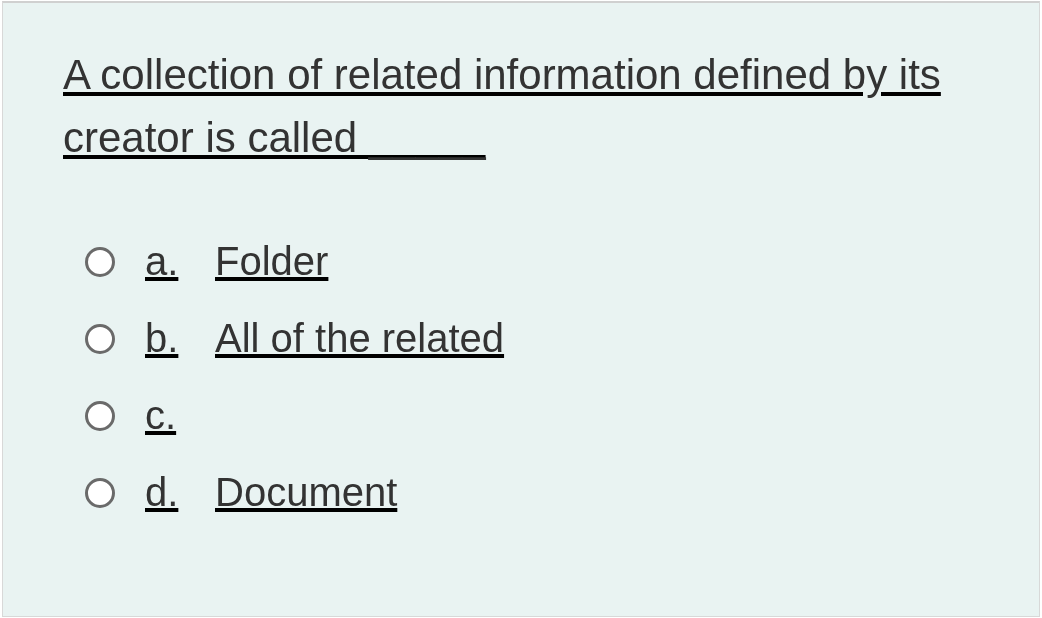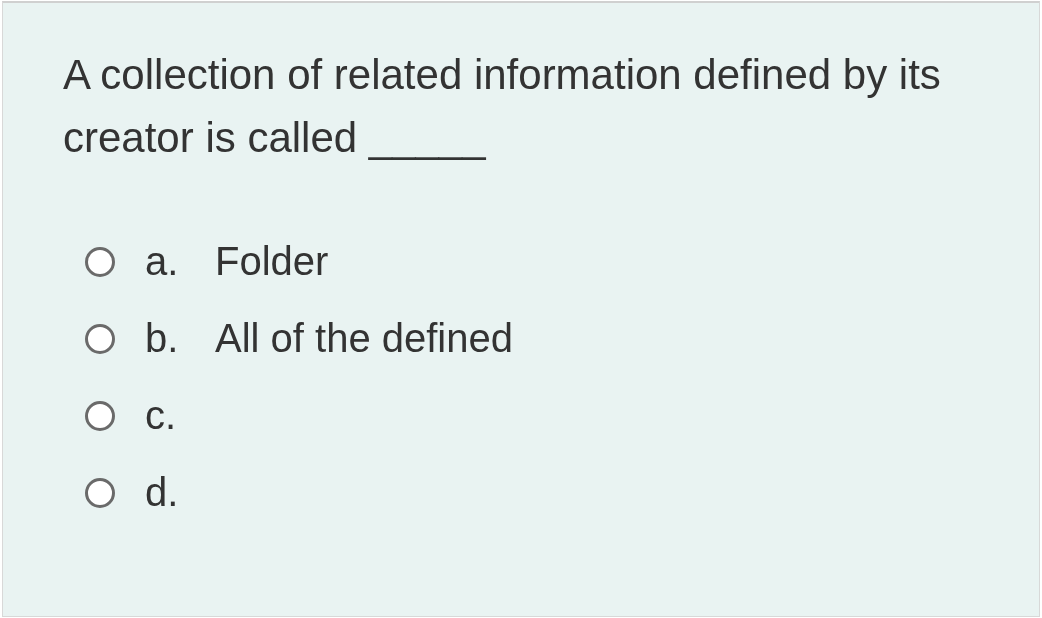--- a/index.html
+++ b/index.html
@@ -15,20 +15,21 @@
       overflow: hidden;
     }
     .question-card {
       background: #e9f3f2;
       border: 1px solid #d8d8d8;
       border-top: 2px solid #d0d0d0;
       width: 1038px;
       height: 616px;
       padding: 40px 60px 30px 60px;
       margin: 1px 2px;
+      text-decoration: underline;
     }
     .question-text {
       font-size: 42px;
       color: #333333;
       line-height: 1.5;
       margin-bottom: 70px;
     }
     .options {
       padding-left: 22px;
     }
@@ -67,27 +68,28 @@
 
     <div class="option-row">
       <div class="radio"></div>
       <div class="option-letter">a.</div>
       <div class="option-label">Folder</div>
     </div>
 
     <div class="option-row">
       <div class="radio"></div>
       <div class="option-letter">b.</div>
-      <div class="option-label">All of the defined</div>
+      <div class="option-label">All of the related</div>
     </div>
 
     <div class="option-row">
       <div class="radio"></div>
       <div class="option-letter">c.</div>
     </div>
 
     <div class="option-row">
       <div class="radio"></div>
       <div class="option-letter">d.</div>
+      <div class="option-label">Document</div>
     </div>
 
   </div>
 </div>
 
 </body></html>

